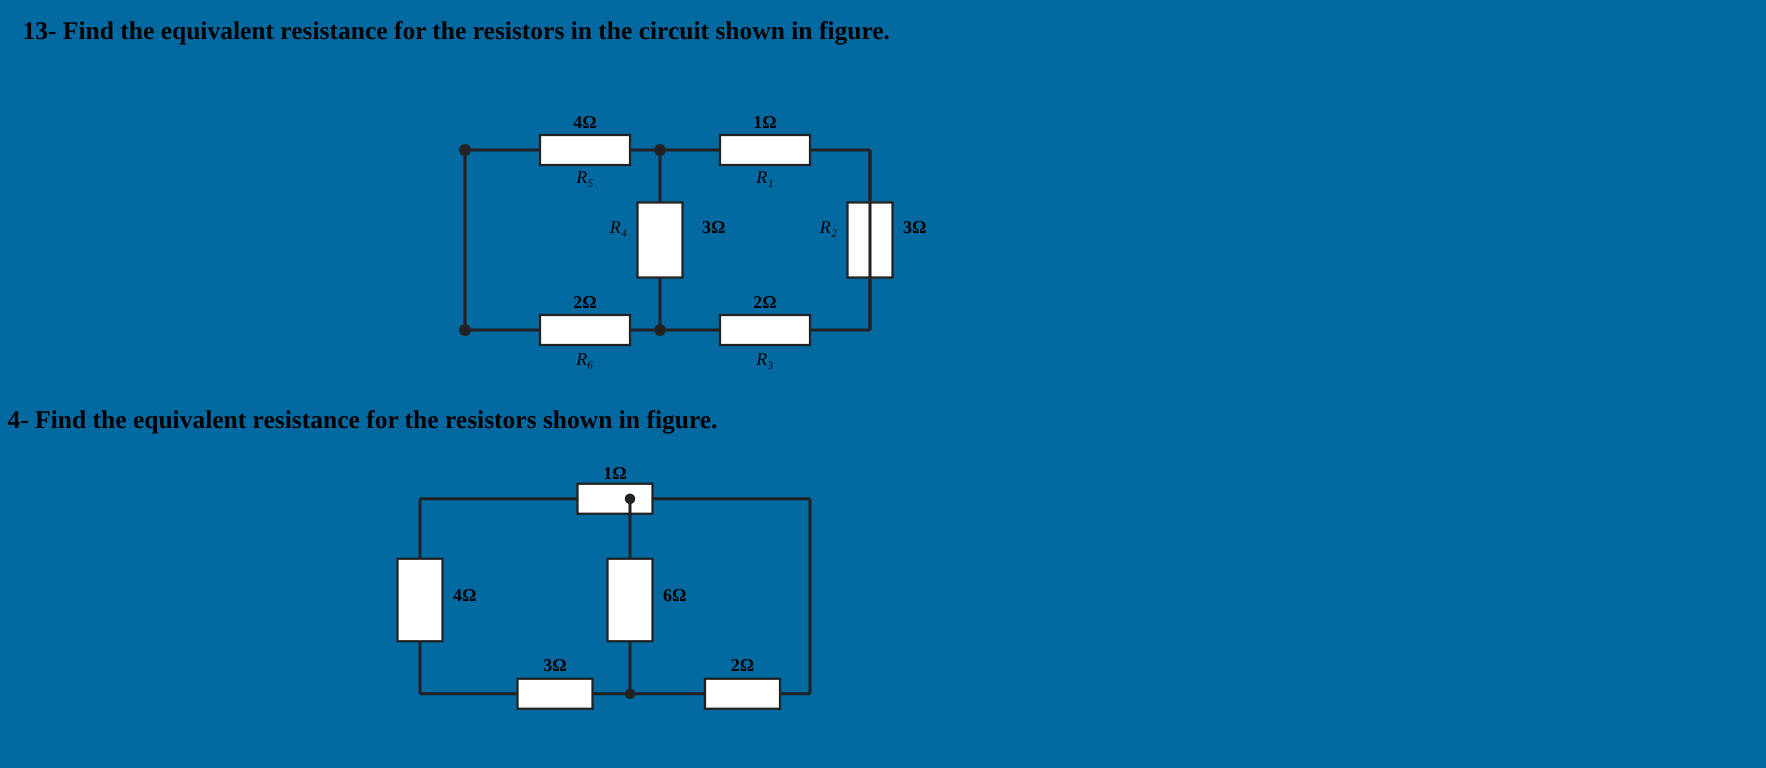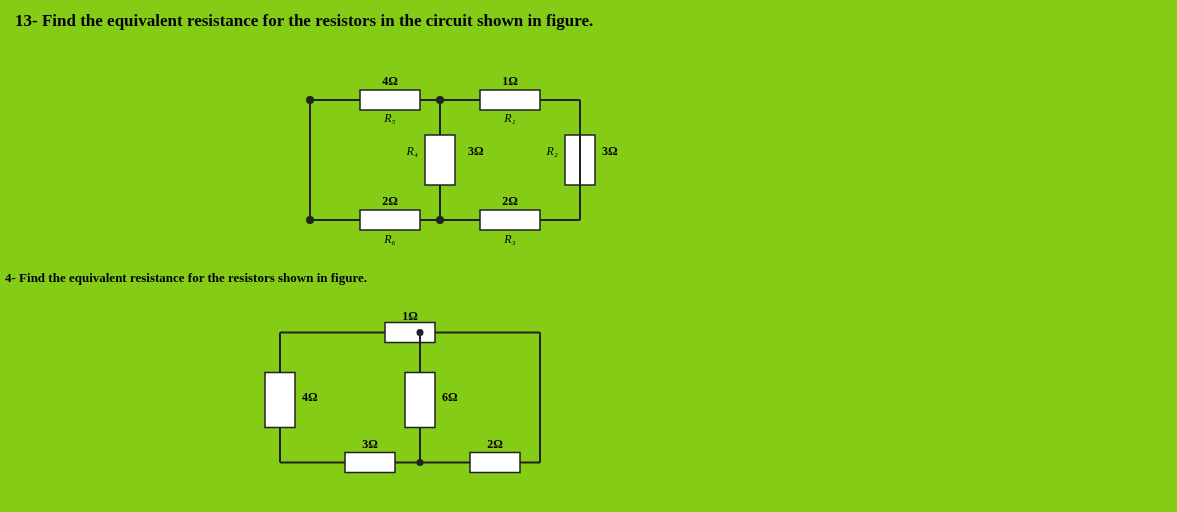--- a/index.html
+++ b/index.html
@@ -8,39 +8,39 @@
       height: 512px;
       background: #e8e4dc;
       font-family: 'Times New Roman', Times, serif;
       overflow: hidden;
       position: relative;
     }
 
     .page {
       width: 1177px;
       height: 512px;
-      background: #84cc16;
+      background: #0369a1;
       position: relative;
       padding: 10px 20px;
     }
 
     .question-13 {
       position: absolute;
       top: 8px;
       left: 15px;
       font-size: 17px;
       font-weight: bold;
       line-height: 1.5;
     }
 
     .question-4 {
       position: absolute;
       top: 270px;
       left: 5px;
-      font-size: 13px;
+      font-size: 17px;
       font-weight: bold;
     }
 
     
     .circuit1 {
       position: absolute;
       top: 55px;
       left: 230px;
       width: 430px;
       height: 220px;

